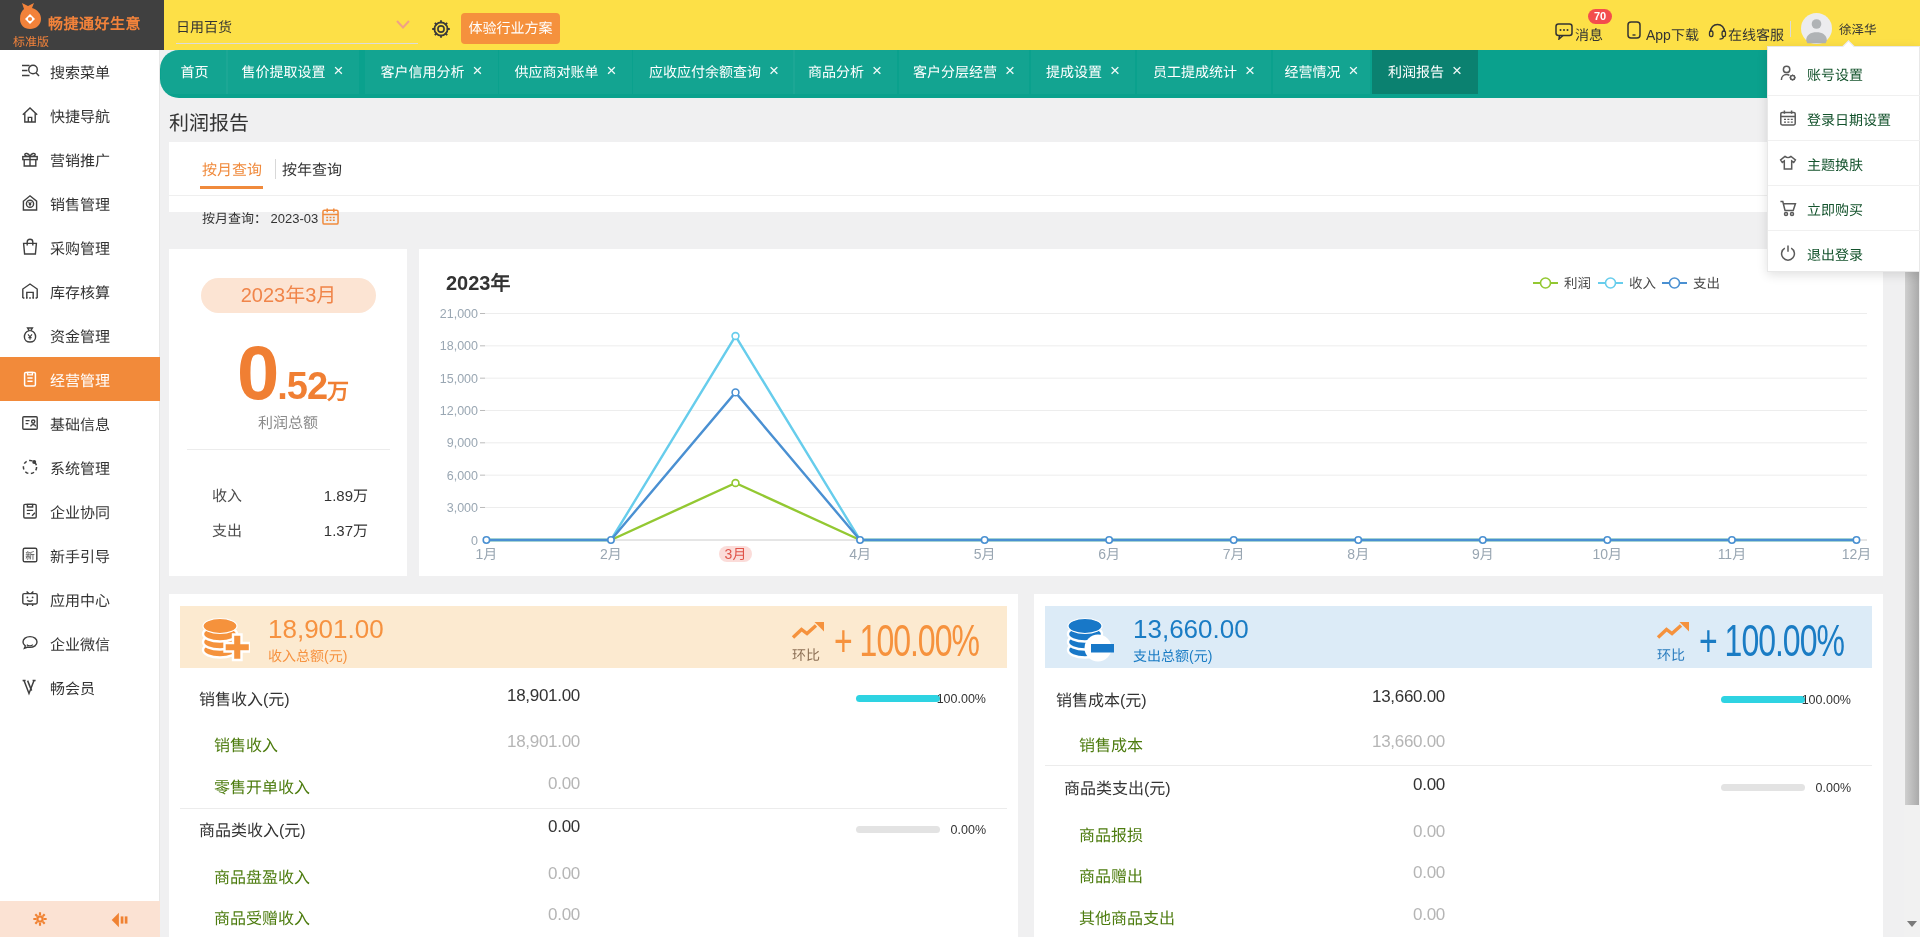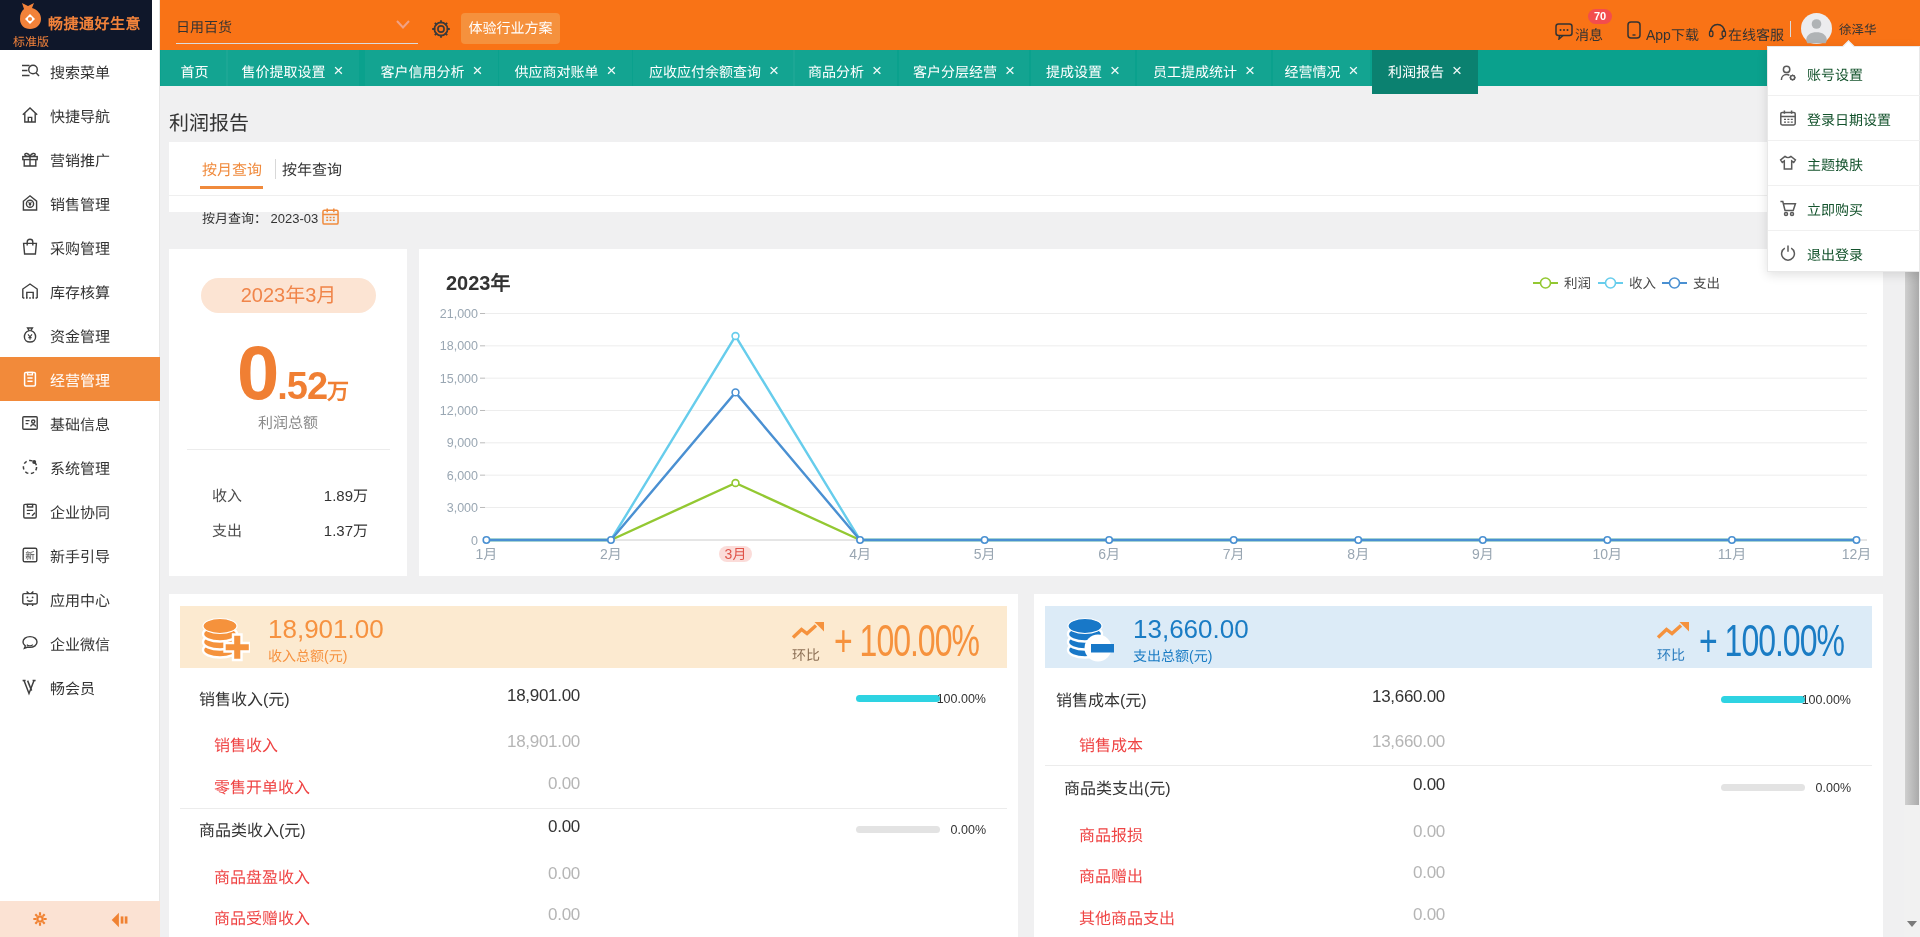--- a/index.html
+++ b/index.html
@@ -4,37 +4,37 @@
 <title>利润报告</title>
 <style>
   * { margin:0; padding:0; box-sizing:border-box; }
   html,body { width:1920px; height:937px; overflow:hidden; }
   body { font-family:"Liberation Sans", sans-serif; background:#f0f0f1; }
   #app { position:relative; width:1920px; height:937px; overflow:hidden; }
   svg { display:block; }
 
   
   #sidebar { position:absolute; left:0; top:0; width:160px; height:937px; background:#fff; border-right:1px solid #e7e7e7; z-index:20; }
-  #logo { position:absolute; left:0; top:0; width:152px; height:50px; background:#0f172a; }
+  #logo { position:absolute; left:0; top:0; width:164px; height:50px; background:#404040; }
   #logo .lname { position:absolute; left:48px; top:12px; font-size:15px; font-weight:bold; color:#f2823a; letter-spacing:0.5px;}
   #logo .lver { position:absolute; left:13px; top:32px; font-size:12px; color:#f2823a; }
   .mi { position:absolute; left:0; width:160px; height:44px; color:#333; font-size:15px;padding-left:36px; }
   .mi .txt { position:absolute; left:50px; top:12px; }
   .mi svg { position:absolute; left:20px; top:12px; }
   .mi.act { background:#f28a3a; color:#fff; }
   #sbfoot { position:absolute; left:0; bottom:0; width:160px; height:36px; background:#fbe2d3; }
 
   
-  #topbar { position:absolute; left:160px; top:0; width:1760px; height:50px; background:#f97316; }
+  #topbar { position:absolute; left:160px; top:0; width:1760px; height:50px; background:#fde047; }
   #selGoods { position:absolute; left:16px; top:0; width:242px; height:44px; border-bottom:1px solid #dcdcdc; font-size:14px; color:#333; }
   #selGoods .t { position:absolute; left:0; top:16px; }
   .tbr { position:absolute; top:0; height:50px; font-size:14px; color:#333; }
 
   
-  #tabbar { position:absolute; left:160px; top:50px; width:1760px; height:36px; background:#0aa18d; z-index:5; }
+  #tabbar { position:absolute; left:160px; top:50px; width:1760px; height:48px; background:#0aa18d; z-index:5;border-radius:19px; }
   .tab { position:absolute; top:0; height:44px; color:#fff; font-size:14px; background:rgba(255,255,255,0.04); }
   .tab .tt { position:absolute; top:11px; left:16px; white-space:nowrap; }
   .tab .x { font-size:17px; margin-left:4px; opacity:0.95; position:relative; top:-1px;}
   .tab.on { background:#0b8170; }
 
   
   #title { position:absolute; left:169px; top:107px; font-size:20px; color:#333; z-index:1; }
   .card { position:absolute; background:#fff; }
 
   
@@ -75,21 +75,21 @@
   #bc2 .num, #bc2 .lab { color:#1a7cc4; }
   .bhead .trend { position:absolute; left:611px; top:15px; width:34px; }
   .bhead .hb { position:absolute; left:612px; top:38px; font-size:14px; }
   #bc1 .hb { color:#8d7156; }
   #bc2 .hb { color:#2a7cbe; }
   .bhead .pct { position:absolute; left:654px; top:9px; font-size:32px; letter-spacing:-1px; transform:scaleY(1.4); transform-origin:0 0; }
   #bc1 .pct { color:#f6923d; }
   #bc2 .pct { color:#1a7cc4; }
   .brow { position:absolute; white-space:nowrap; font-size:16px; }
   .brow.main { color:#333; }
-  .brow.sub { color:#ef4444; }
+  .brow.sub { color:#4d7c0f; }
   .bval { position:absolute; width:120px; text-align:right; font-size:17px; letter-spacing:-0.3px;}
   .bval.main { color:#333; }
   .bval.sub { color:#b5b5b5; }
   .bbar { position:absolute; width:84px; height:7px; border-radius:4px; }
   .bbar.cyan { background:#2ed3e2; }
   .bbar.gray { background:#e3e3e3; }
   .bpct { position:absolute; width:64px; text-align:right; font-size:12.5px; color:#333; }
   .bdiv { position:absolute; left:11px; width:827px; height:1px; background:#ececec; }
 
   

